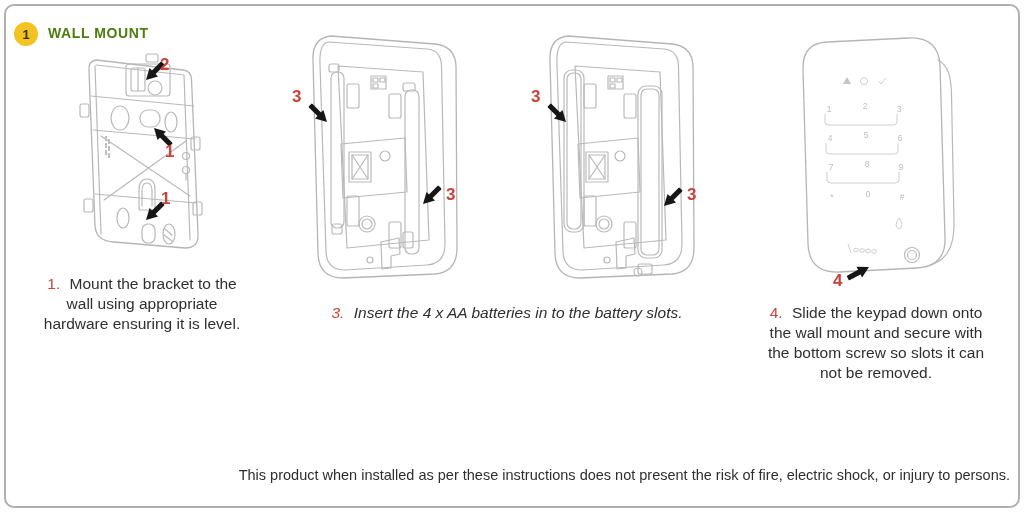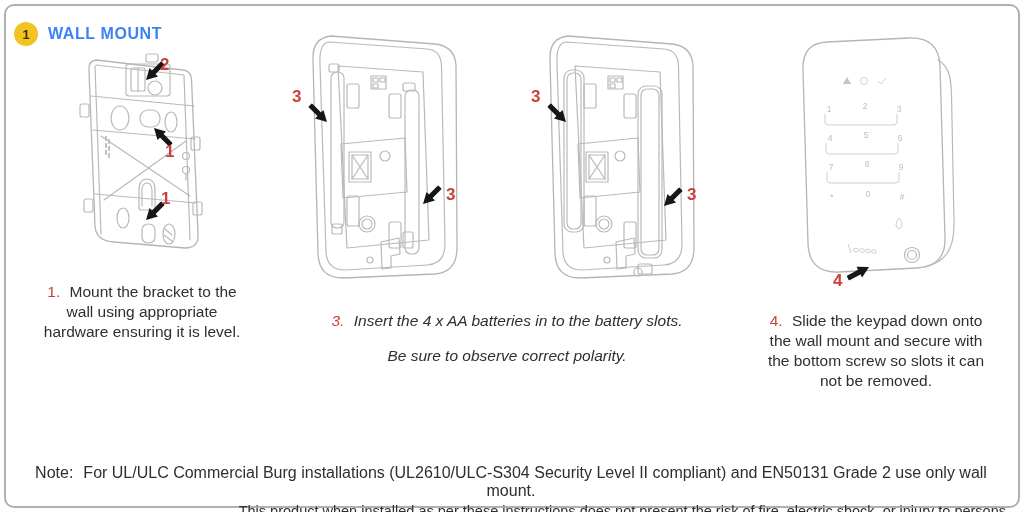--- a/index.html
+++ b/index.html
@@ -3,24 +3,24 @@
 <meta charset="utf-8">
 <style>
   html,body{margin:0;padding:0;background:#fff;}
   body{width:1024px;height:512px;position:relative;overflow:hidden;
        font-family:"Liberation Sans",sans-serif;color:#333;}
   .frame{position:absolute;left:4px;top:4px;right:4px;bottom:4px;
          border:2px solid #b0b0b0;border-radius:10px;background:#fff;}
   .badge{position:absolute;left:14px;top:22px;width:24px;height:24px;border-radius:50%;
          background:#f2c321;color:#3c3206;font-size:13px;font-weight:bold;
          display:flex;align-items:center;justify-content:center;}
-  .title{position:absolute;left:48px;top:25px;font-size:16px;font-weight:700;
-         letter-spacing:.6px;color:#3b82f6;}
+  .title{position:absolute;left:48px;top:25px;font-size:14px;font-weight:700;
+         letter-spacing:.6px;color:#4d7c0f;}
   .fig{position:absolute;}
-  .col{position:absolute;text-align:center;font-size:15.5px;line-height:20px;color:#2f2f2f;margin-top:8px;}
+  .col{position:absolute;text-align:center;font-size:15.5px;line-height:20px;color:#2f2f2f;}
   .col p{margin:0;white-space:pre-line;}
   .col-left{left:18px;top:274px;width:248px;}
   .col-left .step2{margin-top:15px;}
   .col-mid{left:298px;top:303px;width:418px;font-style:italic;}
   .col-mid .polarity{margin-top:15px;}
   .col-mid .battery-type{margin-top:4px;}
   .col-right{left:740px;top:303px;width:272px;}
   .rednum{color:#c9423a;margin-right:5px;}
   .note{position:absolute;left:12px;top:464px;width:998px;}
   .note-l1{font-size:16px;text-align:center;color:#2e2e2e;margin:0;}
@@ -218,26 +218,24 @@
 </svg>
 
 <div class="col col-left">
   <p class="step1"><span class="rednum">1.</span> <span>Mount the bracket to the
 wall using appropriate
 hardware ensuring it is level.</span></p>
 </div>
 
 <div class="col col-mid">
   <p class="step3"><span class="rednum">3.</span> <span>Insert the 4 x AA batteries in to the battery slots.</span></p>
-  <p class="polarity">Be sure to observe correct polarity.</p>
 </div>
 
 <div class="col col-right">
   <p class="step4"><span class="rednum">4.</span> <span>Slide the keypad down onto
 the wall mount and secure with
 the bottom screw so slots it can
 not be removed.</span></p>
 </div>
 
 <div class="note">
-  <p class="note-l1"><span class="note-label">Note:</span><span>For UL/ULC Commercial Burg installations (UL2610/ULC-S304 Security Level II compliant) and EN50131 Grade 2 use only wall mount.</span></p>
   <p class="note-l2">This product when installed as per these instructions does not present the risk of fire, electric shock, or injury to persons.</p>
 </div>
 
 </body></html>

